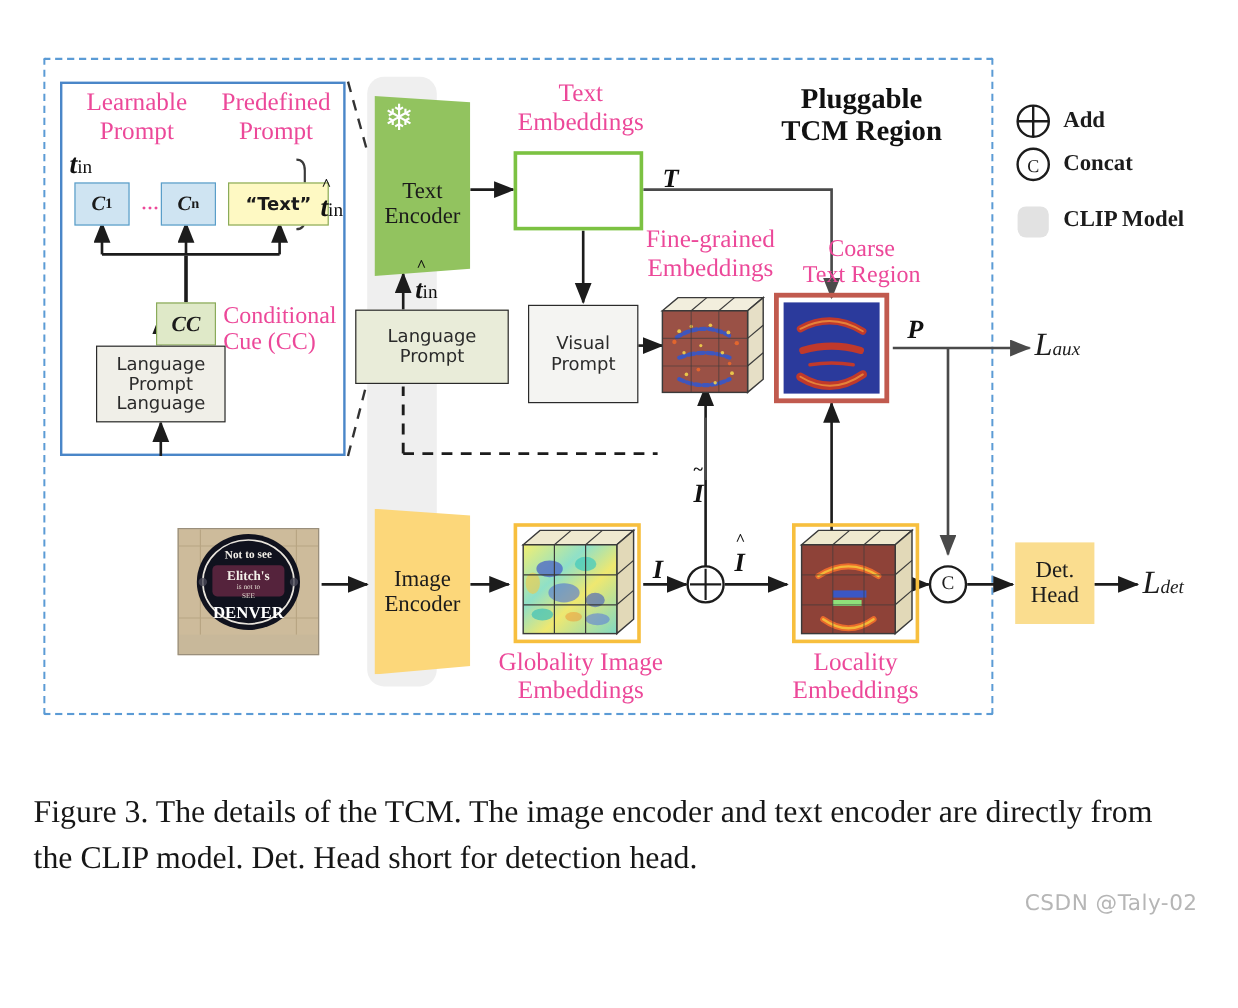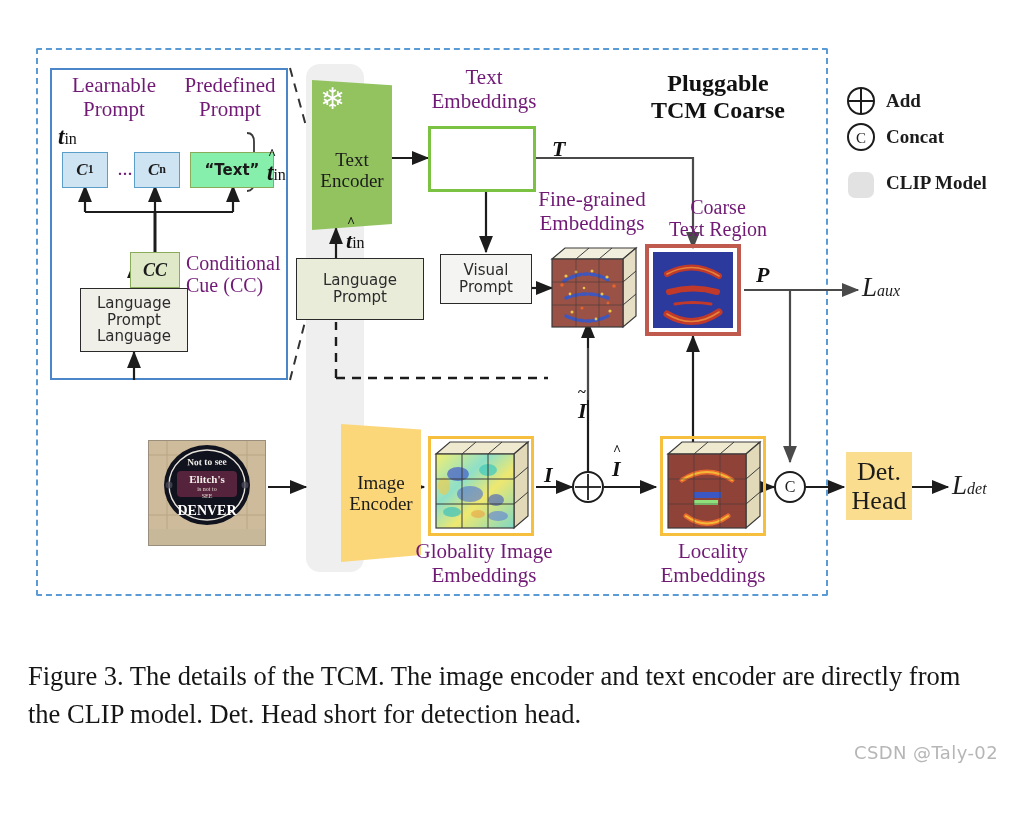--- a/index.html
+++ b/index.html
@@ -55,21 +55,21 @@
     width: 58px; height: 508px;
     background: #efefef;
     border-radius: 14px;
   }
 
   
   .lbl {
     position: absolute;
     text-align: center;
     line-height: 1.12;
-    color: #701a75;
+    color: #ec4899;
     white-space: nowrap;
   }
   .serif { font-family: "Liberation Serif", serif; }
 
   
   .box {
     position: absolute;
     box-sizing: border-box;
     display: flex;
     align-items: center;
@@ -79,21 +79,21 @@
   }
   .box-blue {
     background: #cfe4f2;
     border: 1.6px solid #5a9ec9;
     font-family: "Liberation Serif", serif;
     font-style: italic;
     font-weight: bold;
     font-size: 17px;
   }
   .box-green {
-    background: #86efac;
+    background: #fef9c3;
     border: 1.6px solid #8aab5a;
     font-family: "DejaVu Sans", sans-serif;
     font-weight: bold;
     font-size: 15px;
   }
   .box-cc {
     background: #dfe9c8;
     border: 1.6px solid #8aab5a;
     font-family: "Liberation Serif", serif;
     font-style: italic;
@@ -118,21 +118,21 @@
     background: #f4f4f2;
     border: 1.8px solid #2a2a2a;
     font-family: "DejaVu Sans", sans-serif;
     font-size: 15px;
     color: #2b2b2b;
   }
   .box-dethead {
     background: #fadd8f;
     border: none;
     font-family: "Liberation Serif", serif;
-    font-size: 26px;
+    font-size: 19px;
     color: #1c1c1c;
   }
 
   
   .encoder {
     position: absolute;
     display: flex;
     align-items: center;
     justify-content: center;
     font-family: "Liberation Serif", serif;
@@ -570,26 +570,26 @@
     <span style="display:inline-block;position:relative;">
       <span style="position:absolute; left:1px; top:-13px; font-size:14px; font-style:normal;">^</span>
       <span>t</span></span><span class="sub">in</span>
   </div>
 
   <div class="box box-lp" style="left:296px; top:258px; width:128px; height:62px; flex-direction:column;">
     <span>Language</span>
     <span>Prompt</span>
   </div>
 
-  <div class="box box-vp" style="left:440px; top:254px; width:92px; height:50px; flex-direction:column;">
+  <div class="box box-vp" style="left:440px; top:254px; width:92px; height:82px; flex-direction:column;">
     <span>Visual</span>
     <span>Prompt</span>
   </div>
 
-  <div class="encoder enc-img" style="left:312px; top:424px; width:80px; height:138px; flex-direction:column;margin-left:29px;">
+  <div class="encoder enc-img" style="left:312px; top:424px; width:80px; height:138px; flex-direction:column;">
     <span>Image</span>
     <span>Encoder</span>
   </div>
 
   <div class="emb-frame emb-green-frame" style="left:428px; top:126px; width:108px; height:66px;"></div>
   <div class="lbl serif" style="left:414px; top:66px; width:140px; font-size:21px;">
     <span>Text</span><br>
     <span>Embeddings</span>
   </div>
 
@@ -645,21 +645,21 @@
 
   <div class="loss" style="left:862px; top:272px;">
     <span class="cal">L</span><span class="lsub">aux</span>
   </div>
   <div class="loss" style="left:952px; top:470px;">
     <span class="cal">L</span><span class="lsub">det</span>
   </div>
 
   <div class="title-bold" style="left:618px; top:70px; width:200px;">
     <span>Pluggable</span><br>
-    <span>TCM Coarse</span>
+    <span>TCM Region</span>
   </div>
 
   <div class="abs" style="left:846px; top:86px; width:30px; height:30px;">
     <svg width="30" height="30">
       <circle cx="15" cy="15" r="13" fill="none" stroke="#1c1c1c" stroke-width="2"></circle>
       <line x1="15" y1="2" x2="15" y2="28" stroke="#1c1c1c" stroke-width="2"></line>
       <line x1="2" y1="15" x2="28" y2="15" stroke="#1c1c1c" stroke-width="2"></line>
     </svg>
   </div>
   <div class="legend-label" style="left:886px; top:90px;">Add</div>

